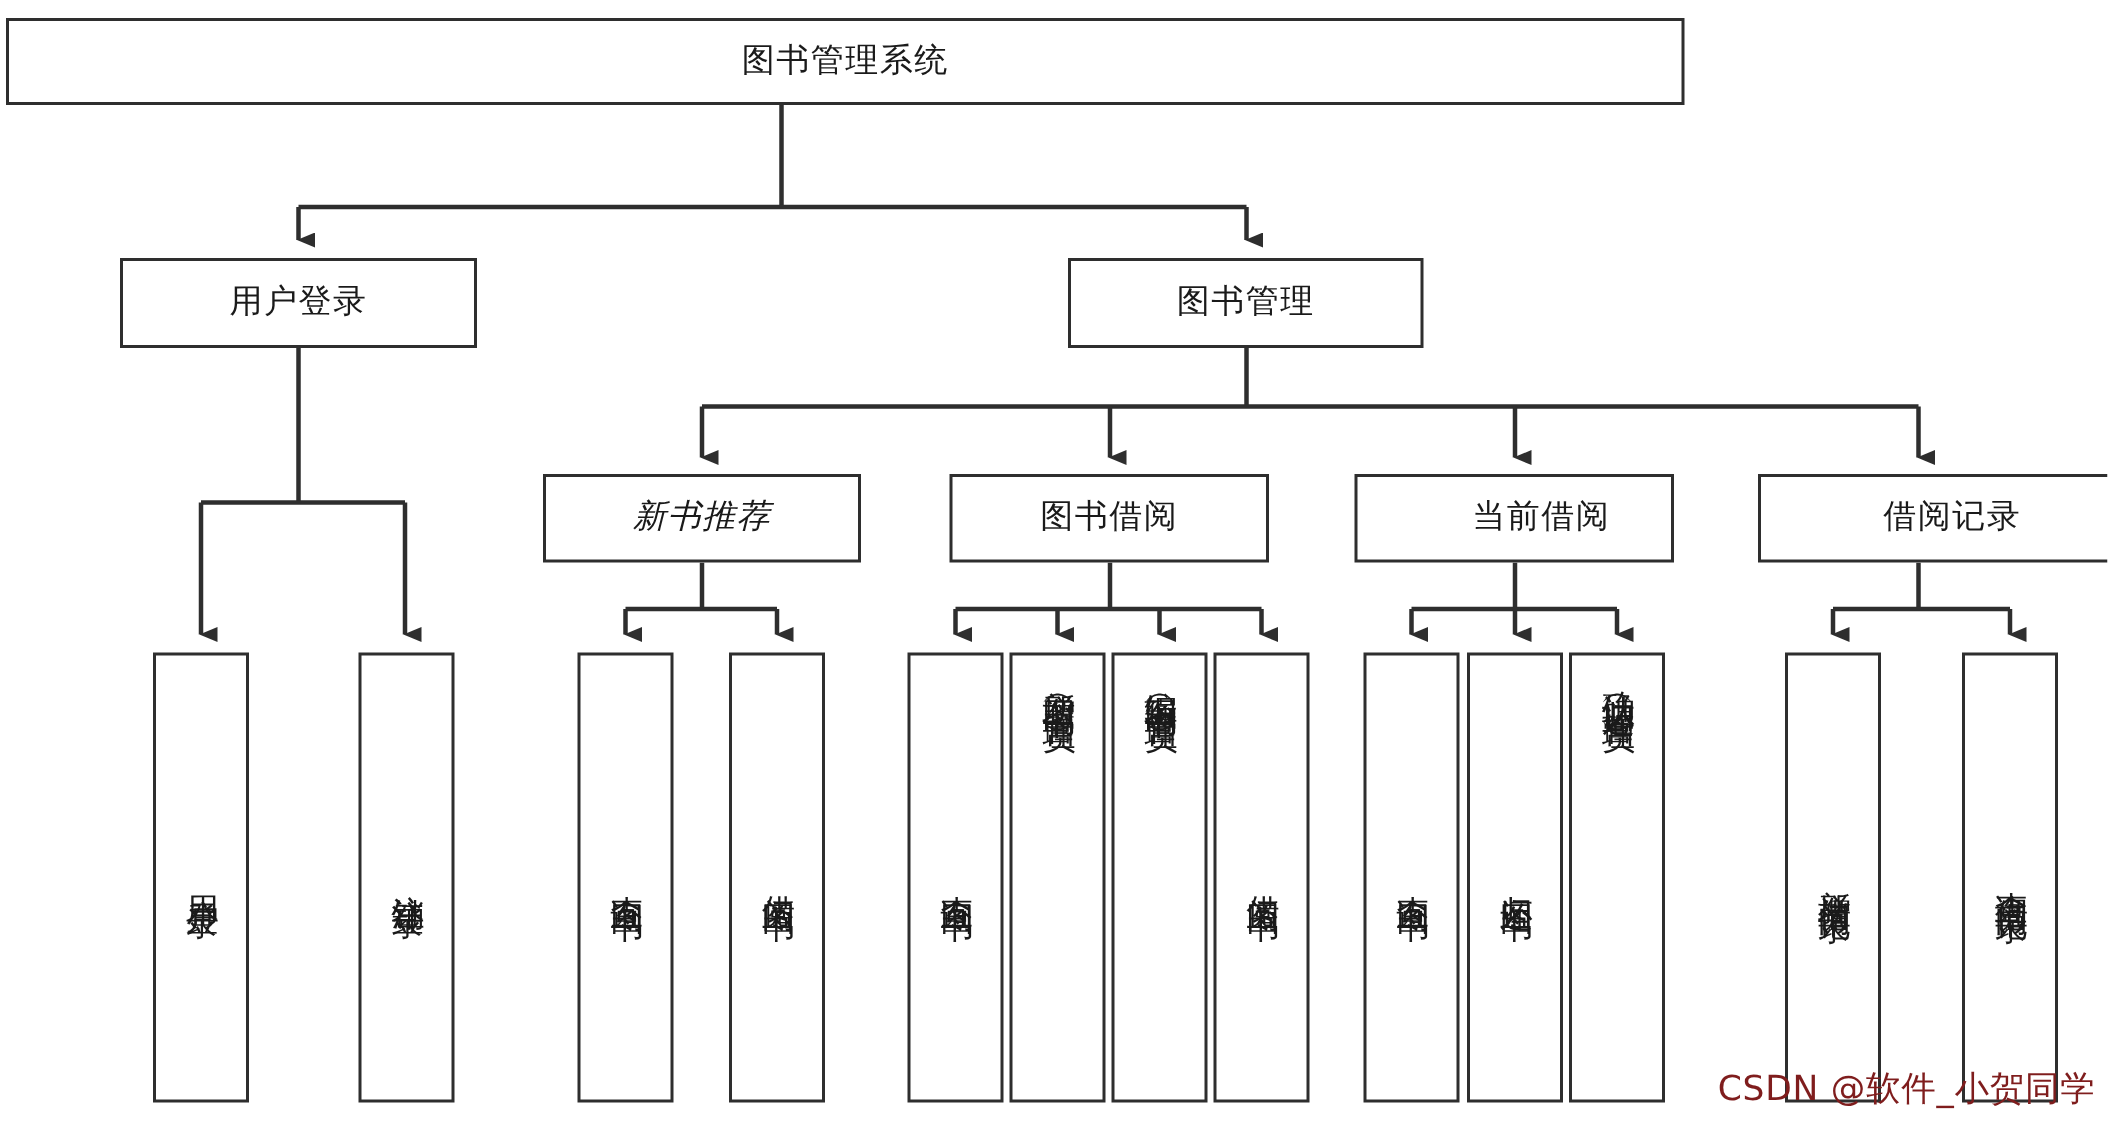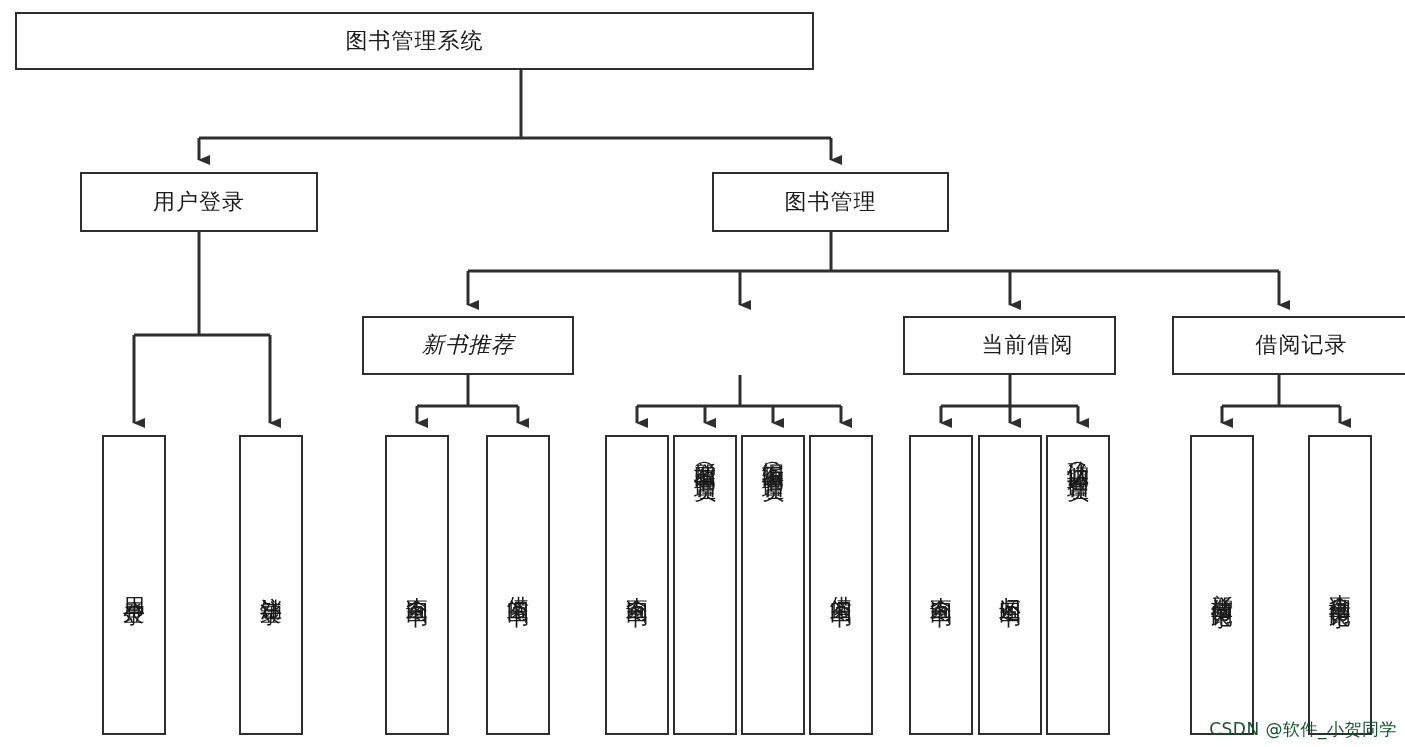--- a/index.html
+++ b/index.html
@@ -55,22 +55,22 @@
     white-space: nowrap;
     line-height: 1;
   }
   .leaf.toptext {
     align-items: flex-start;
   }
   #watermark {
     position: absolute;
     right: 8px;
     bottom: 6px;
-    font-size: 17px;
-    color: #14532d;
+    font-size: 23px;
+    color: #7f1d1d;
     letter-spacing: 0.5px;
     white-space: nowrap;
     user-select: none;
     text-align: right;
   }
 </style>
 </head>
 <body>
 
 <div id="canvas">
@@ -118,34 +118,37 @@
       <path d="M1010,406 L1010,423" marker-end="url(#arw)"></path>
       <path d="M1078,406 L1078,423" marker-end="url(#arw)"></path>
 
       <path d="M1279,375 L1279,406"></path>
       <path d="M1222,406 L1340,406"></path>
       <path d="M1222,406 L1222,423" marker-end="url(#arw)"></path>
       <path d="M1340,406 L1340,423" marker-end="url(#arw)"></path>
     </g>
   </svg>
 
-  <div class="node h" style="left:15px; top:12px; width:799px; height:58px;">
+  <div class="node h" style="left:4px; top:12px; width:1119px; height:58px;">
     <span>图书管理系统</span>
   </div>
 
   <div class="node h" style="left:80px; top:172px; width:238px; height:60px;">
     <span>用户登录</span>
   </div>
   <div class="node h" style="left:712px; top:172px; width:237px; height:60px;">
     <span>图书管理</span>
   </div>
 
   <div class="node h" style="left:362px; top:316px; width:212px; height:59px;font-style:italic;">
     <span>新书推荐</span>
   </div>
+  <div class="node h" style="left:633px; top:316px; width:213px; height:59px;">
+    <span>图书借阅</span>
+  </div>
   <div class="node h" style="left:903px; top:316px; width:213px; height:59px;padding-left:36px;">
     <span>当前借阅</span>
   </div>
   <div class="node h" style="left:1172px; top:316px; width:259px; height:59px;">
     <span>借阅记录</span>
   </div>
 
   <div class="node leaf" style="left:102px; top:435px; width:64px; height:300px;">
     <span class="vtext">用户登录</span>
   </div>

